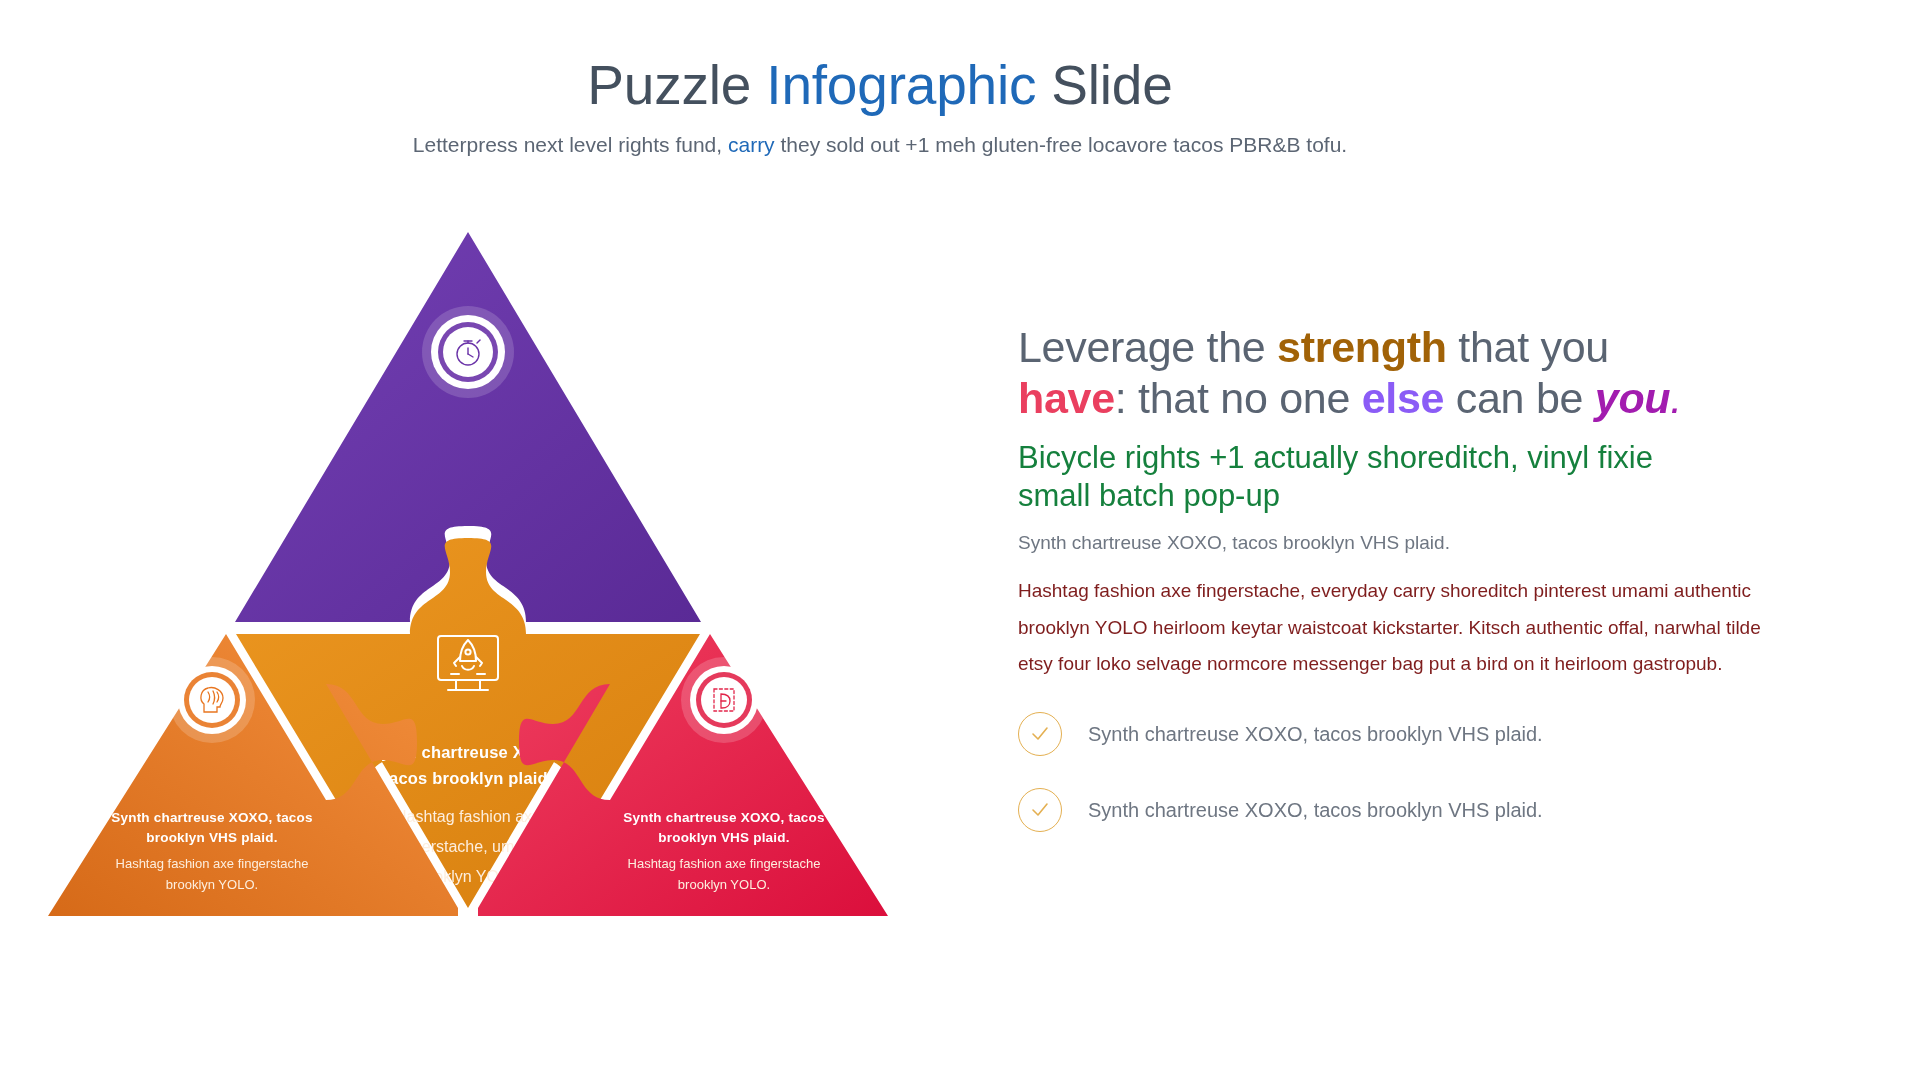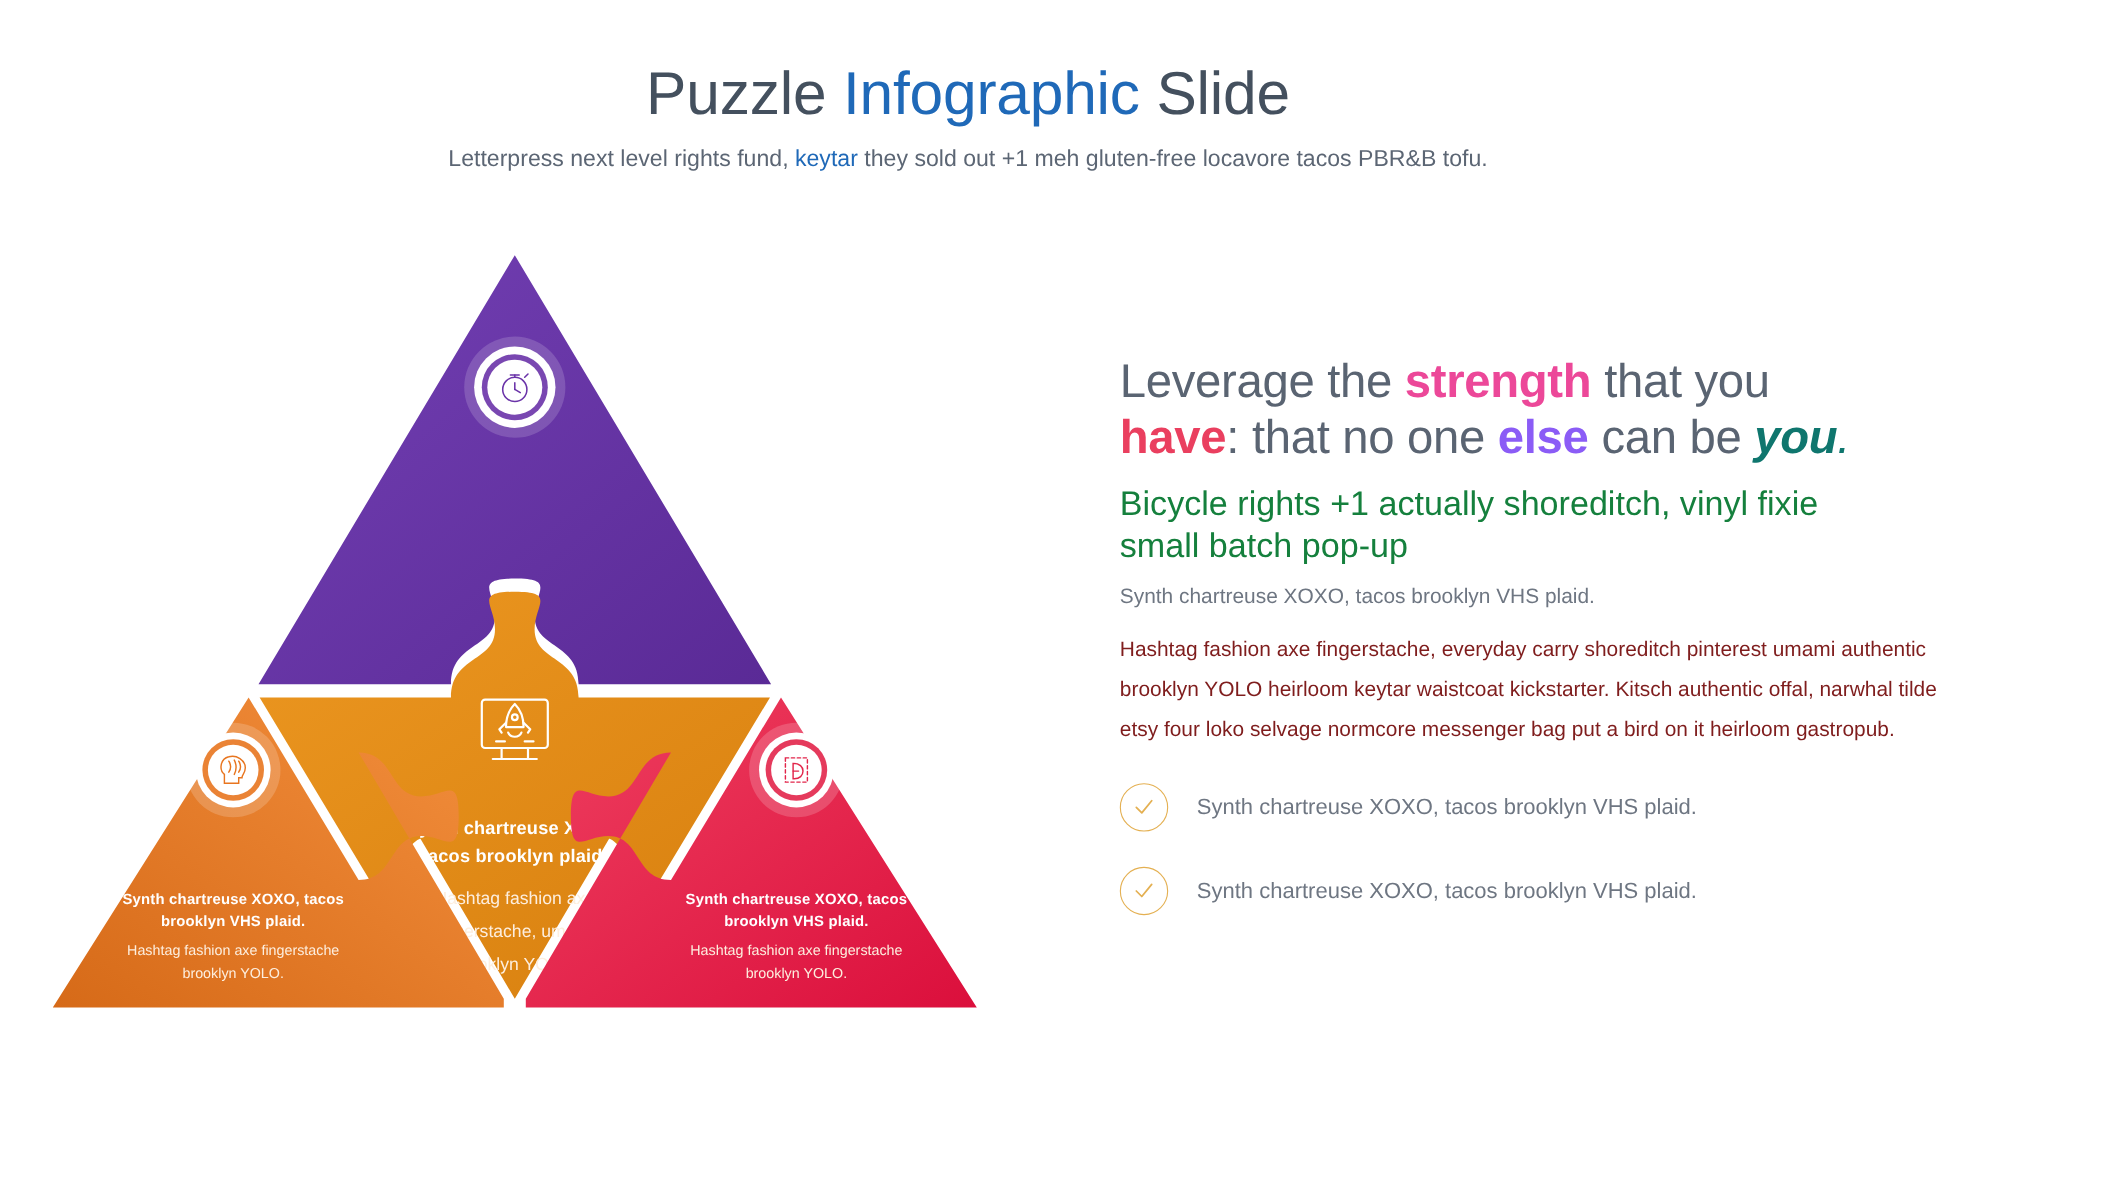--- a/index.html
+++ b/index.html
@@ -85,24 +85,24 @@
     width: 790px;
   }
   .headline {
     font-size: 43px;
     font-weight: 400;
     color: #5a6472;
     line-height: 1.18;
     letter-spacing: -0.3px;
   }
   .headline b { font-weight: 700; }
-  .headline .c-purple { color: #ec4899; margin-top: 12px; }
+  .headline .c-purple { color: #a16207; margin-top: 12px; }
   .headline .c-pink   { color: #ea3f5f; margin-top: 44px; }
   .headline .c-orange { color: #8b5cf6; }
-  .headline .c-amber  { color: #0f766e; font-style: italic; }
+  .headline .c-amber  { color: #a21caf; font-style: italic; }
 
   .subhead {
     margin-top: 16px;
     font-size: 31px;
     font-weight: 300;
     color: #15803d;
     line-height: 1.2;
     max-width: 700px;
   }
   .lead {
@@ -146,21 +146,21 @@
     line-height: 1.2;
   }
 </style>
 </head>
 <body>
 
 <div class="slide">
 
   <div class="header">
     <div class="slide-title"><span>Puzzle </span><span class="accent">Infographic</span><span> Slide</span></div>
-    <div class="slide-subtitle"><span>Letterpress next level rights fund, </span><span class="accent">keytar</span><span> they sold out +1 meh gluten-free locavore tacos PBR&amp;B tofu.</span></div>
+    <div class="slide-subtitle"><span>Letterpress next level rights fund, </span><span class="accent">carry</span><span> they sold out +1 meh gluten-free locavore tacos PBR&amp;B tofu.</span></div>
   </div>
 
   <div class="puzzle-wrap">
     <svg class="puzzle-svg" viewBox="0 0 930 790" xmlns="http://www.w3.org/2000/svg">
       <defs>
         <linearGradient id="gradTop" x1="0" y1="0" x2="1" y2="1">
           <stop offset="0%" stop-color="#7340b4"></stop>
           <stop offset="100%" stop-color="#5a2a96"></stop>
         </linearGradient>
         <linearGradient id="gradCenter" x1="0.1" y1="0" x2="0.9" y2="1">

